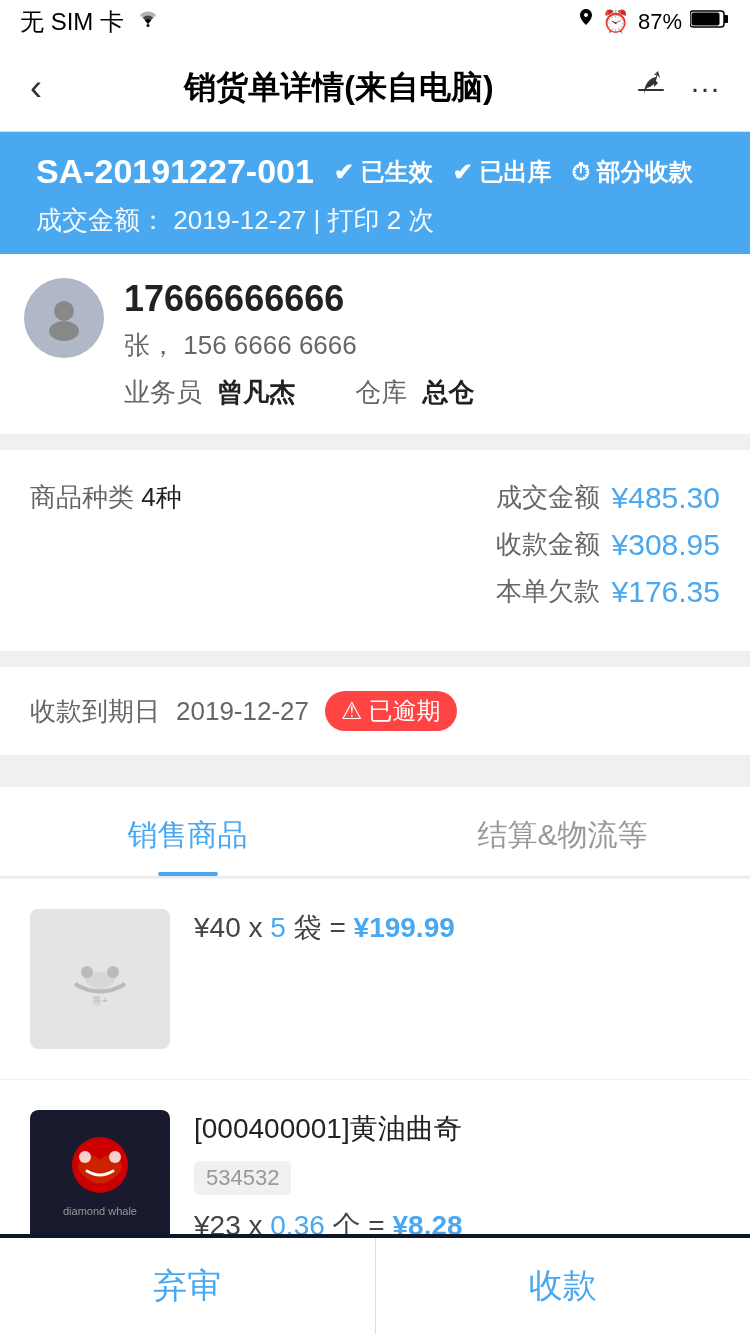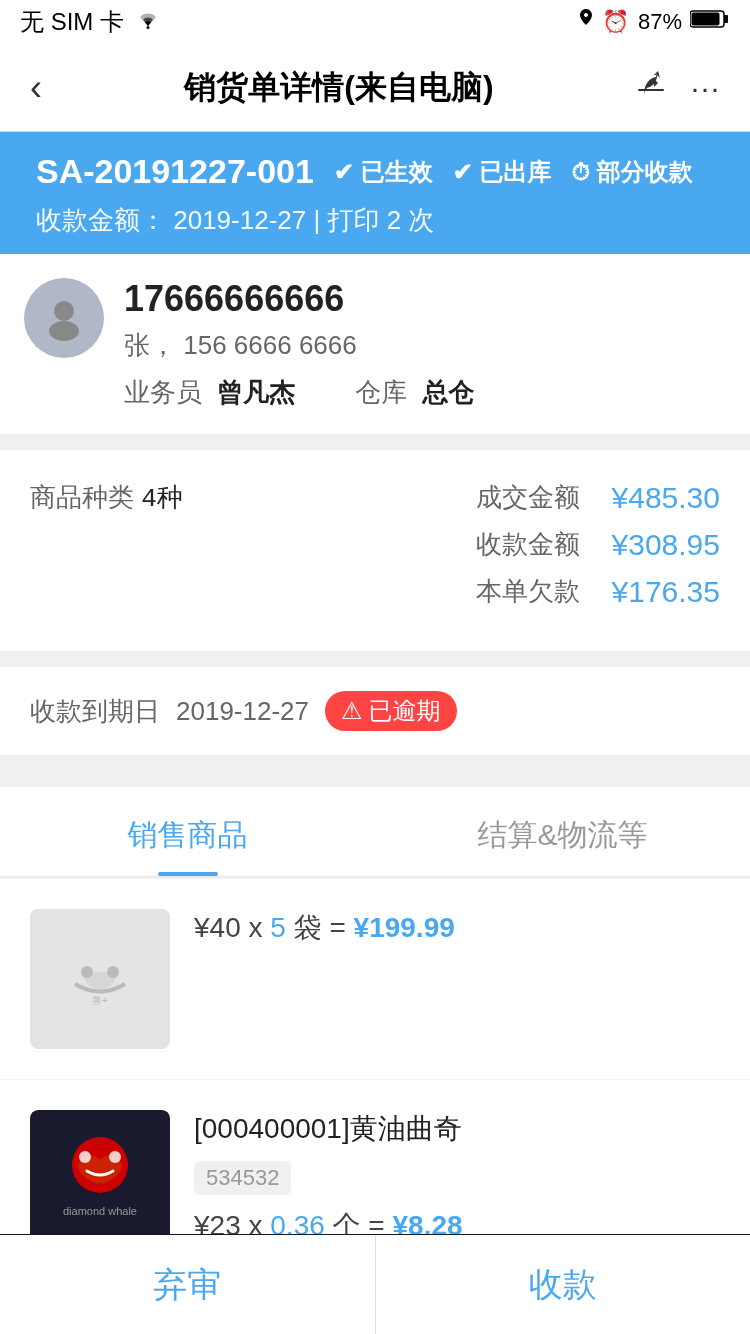--- a/index.html
+++ b/index.html
@@ -18,21 +18,21 @@
       width: 750px;
       height: 44px;
       background: #fff;
       display: flex;
       align-items: center;
       justify-content: space-between;
       padding: 0 20px;
       font-size: 24px;
       color: #000;
     }
-    .status-bar-left { display: flex; align-items: center; gap: 10px; }
+    .status-bar-left { display: flex; gap: 10px; }
     .status-bar-center { font-size: 28px; font-weight: 500; }
     .status-bar-right { display: flex; align-items: center; gap: 8px; font-size: 22px; }
 
     
     .nav-bar {
       width: 750px;
       height: 88px;
       background: #fff;
       display: flex;
       align-items: center;
@@ -123,27 +123,26 @@
     
     .summary-section {
       background: #fff;
       padding: 30px;
       margin-top: 16px;
       display: flex;
       justify-content: space-between;
       align-items: flex-start;
     }
     .summary-left { font-size: 26px; color: #666; }
-    .summary-left .count { color: #222; font-weight: 500; font-family: Liberation Mono, monospace; }
+    .summary-left .count { color: #222; font-weight: 500; }
     .summary-right { text-align: right; }
     .summary-row {
       display: flex;
       justify-content: flex-end;
       align-items: center;
-      gap: 20px;
       margin-bottom: 12px;
       font-size: 26px;
     }
     .summary-label { color: #666; }
     .summary-value { color: #4aa8f0; font-size: 30px; min-width: 120px; text-align: right; }
 
     
     .due-section {
       background: #fff;
       padding: 24px 30px;
@@ -243,21 +242,21 @@
     .product-price .total { color: #4aa8f0; font-weight: bold; }
 
     
     .bottom-bar {
       position: fixed;
       bottom: 0;
       left: 0;
       width: 750px;
       height: 100px;
       background: #fff;
-      border-top: 1px solid #0f172a;
+      border-top: 4px solid #0f172a;
       display: flex;
     }
     .bottom-btn {
       flex: 1;
       display: flex;
       align-items: center;
       justify-content: center;
       font-size: 34px;
       cursor: pointer;
     }
@@ -322,21 +321,21 @@
 </div>
 
 <div class="header-banner">
   <div class="header-order-id">
     <span>SA-20191227-001</span>
     <span class="status-badge">✔ 已生效</span>
     <span class="status-badge">✔ 已出库</span>
     <span class="status-badge">⏱ 部分收款</span>
   </div>
   <div class="header-date">
-    <span>收款金额：</span>
+    <span>成交金额：</span>
     <span>2019-12-27</span>
     <span>| 打印 2 次</span>
   </div>
 </div>
 
 <div class="customer-section">
   <div class="avatar">
     <svg viewBox="0 0 50 50" fill="none">
       <circle cx="25" cy="18" r="10" fill="#888"></circle>
       <ellipse cx="25" cy="38" rx="15" ry="10" fill="#888"></ellipse>

